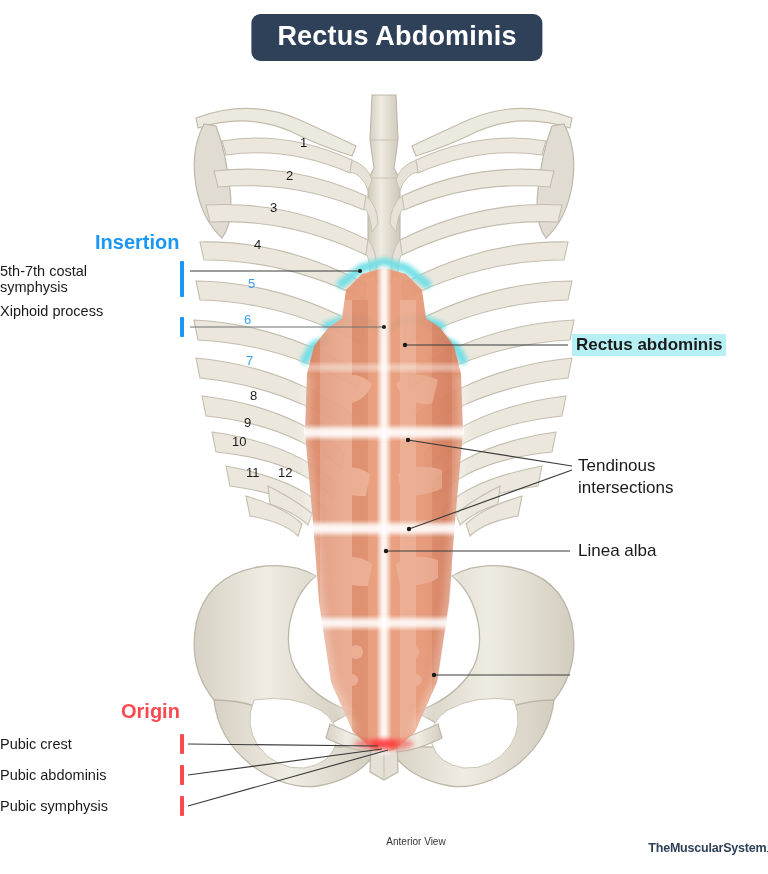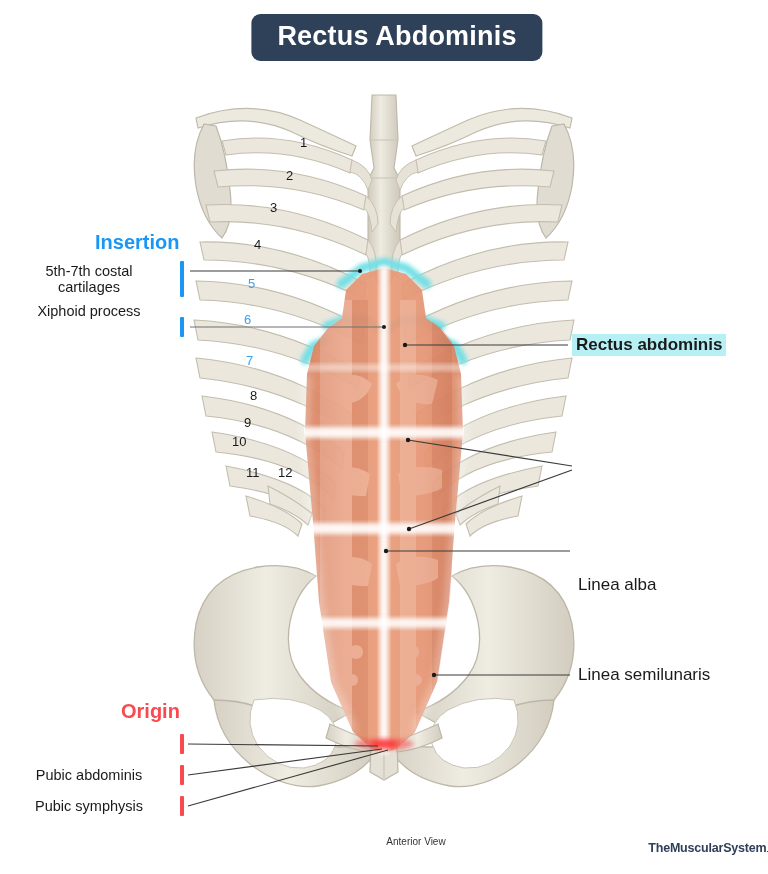--- a/index.html
+++ b/index.html
@@ -15,21 +15,21 @@
     padding:9px 26px 11px 26px;font-size:27px;font-weight:bold;
     letter-spacing:.2px;white-space:nowrap;line-height:1;
   }
 
   
   .sec-head{position:absolute;font-size:20px;font-weight:bold;white-space:nowrap;}
   .sec-insertion{color:#1a97f5;left:95px;top:231px;}
   .sec-origin{color:#fb4a4f;left:121px;top:700px;}
 
   
-  .lbl-left{position:absolute;text-align:center;font-size:14.5px;color:#1a1a1a;
+  .lbl-left{position:absolute;text-align:left;font-size:14.5px;color:#1a1a1a;
             line-height:16px;white-space:nowrap;}
   .bar{position:absolute;width:4px;border-radius:1px;}
   .bar-blue{background:#1a97f5;}
   .bar-red{background:#fb4a4f;}
 
   
   .lbl-right{position:absolute;font-size:17px;color:#1a1a1a;
              line-height:22px;white-space:nowrap;}
   .lbl-hl{background:#b6f0f5;font-weight:bold;font-size:17px;
           padding:1px 4px 2px 4px;}
@@ -260,46 +260,50 @@
       <path class="lead" d="M188 744 L378 746"></path>
       <path class="lead" d="M188 775 L382 749"></path>
       <path class="lead" d="M188 806 L388 750"></path>
     </g>
   </svg>
 
   <div class="sec-head sec-insertion">Insertion</div>
 
   <div class="lbl-left" style="left:0;top:263px;width:178px;">
     <span>5th-7th costal</span><br>
-    <span>cartilages</span>
+    <span>symphysis</span>
   </div>
   <div class="bar bar-blue" style="left:180px;top:261px;height:36px;"></div>
 
   <div class="lbl-left" style="left:0;top:303px;width:178px;">
     <span>Xiphoid process</span>
   </div>
   <div class="bar bar-blue" style="left:180px;top:317px;height:20px;"></div>
 
   <div class="sec-head sec-origin">Origin</div>
 
+  <div class="lbl-left" style="left:0;top:736px;width:178px;">Pubic crest</div>
   <div class="bar bar-red" style="left:180px;top:734px;height:20px;"></div>
 
   <div class="lbl-left" style="left:0;top:767px;width:178px;">Pubic abdominis</div>
   <div class="bar bar-red" style="left:180px;top:765px;height:20px;"></div>
 
   <div class="lbl-left" style="left:0;top:798px;width:178px;">Pubic symphysis</div>
   <div class="bar bar-red" style="left:180px;top:796px;height:20px;"></div>
 
   <div class="lbl-right" style="left:572px;top:334px;">
     <span class="lbl-hl">Rectus abdominis</span>
   </div>
 
-
-  <div class="lbl-right" style="left:578px;top:540px;margin-top:34px;">Linea alba</div>
-
-  <div class="lbl-right" style="left:578px;top:664px;">Linea semilunaris</div>
+  <div class="lbl-right" style="left:578px;top:455px;">
+    <span>Tendinous</span><br>
+    <span>intersections</span>
+  </div>
+
+  <div class="lbl-right" style="left:578px;top:540px;">Linea alba</div>
+
 
   <div class="anterior">Anterior View</div>
   <div class="wm">
     <span>TheMuscularSystem</span><span class="dom">.com</span>
   </div>
 
 </div>
 
 </body></html>

